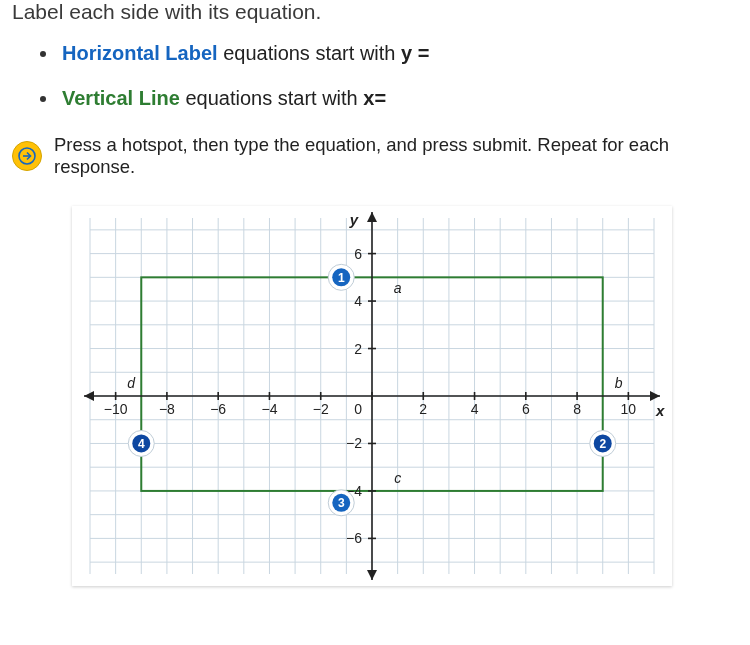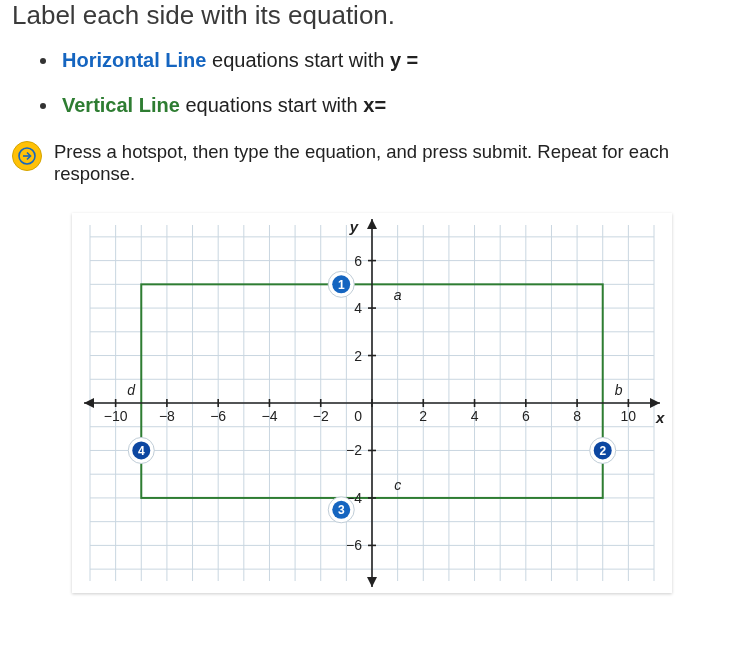--- a/index.html
+++ b/index.html
@@ -5,21 +5,21 @@
   * { box-sizing: border-box; }
   body {
     margin: 0;
     padding: 0 12px 20px 12px;
     font-family: Arial, Helvetica, sans-serif;
     color: #222;
     background: #fff;
     width: 750px;
   }
   .title {
-    font-size: 26px;
+    font-size: 21px;
     color: #3a3a3a;
     margin: 0 0 18px 0;
   }
   ul.rules {
     list-style: none;
     padding: 0 0 0 28px;
     margin: 0 0 24px 0;
   }
   ul.rules li {
     font-size: 20px;
@@ -36,20 +36,21 @@
     width: 6px;
     height: 6px;
     background: #333;
     border-radius: 50%;
   }
   .kw-blue { color: #1565c0; font-weight: bold; }
   .kw-green { color: #2e7d32; font-weight: bold; margin-top: 7px; }
   .eq { font-weight: bold; }
   .instruction-row {
     display: flex;
+    align-items: center;
     gap: 12px;
     margin-bottom: 28px;
   }
   .arrow-badge {
     width: 30px;
     height: 30px;
     border-radius: 50%;
     background: #ffc107;
     border: 1px solid #d4a400;
     display: flex;
@@ -82,21 +83,21 @@
   .hs-blue .inner { fill: #1565c0; }
   .hs-dk   .inner { fill: #0d47a1; }
 </style>
 </head>
 <body>
 
 <div class="title">Label each side with its equation.</div>
 
 <ul class="rules">
   <li>
-    <span class="kw-blue">Horizontal Line</span><span> equations start with </span><span class="eq">y =</span>
+    <span class="kw-blue">Horizontal Label</span><span> equations start with </span><span class="eq">y =</span>
   </li>
   <li>
     <span class="kw-green">Vertical Line</span><span> equations start with </span><span class="eq">x=</span>
   </li>
 </ul>
 
 <div class="instruction-row">
   <div class="arrow-badge">
     <svg width="18" height="18" viewBox="0 0 18 18">
       <circle cx="9" cy="9" r="8" fill="none" stroke="#1565c0" stroke-width="1.6"></circle>

